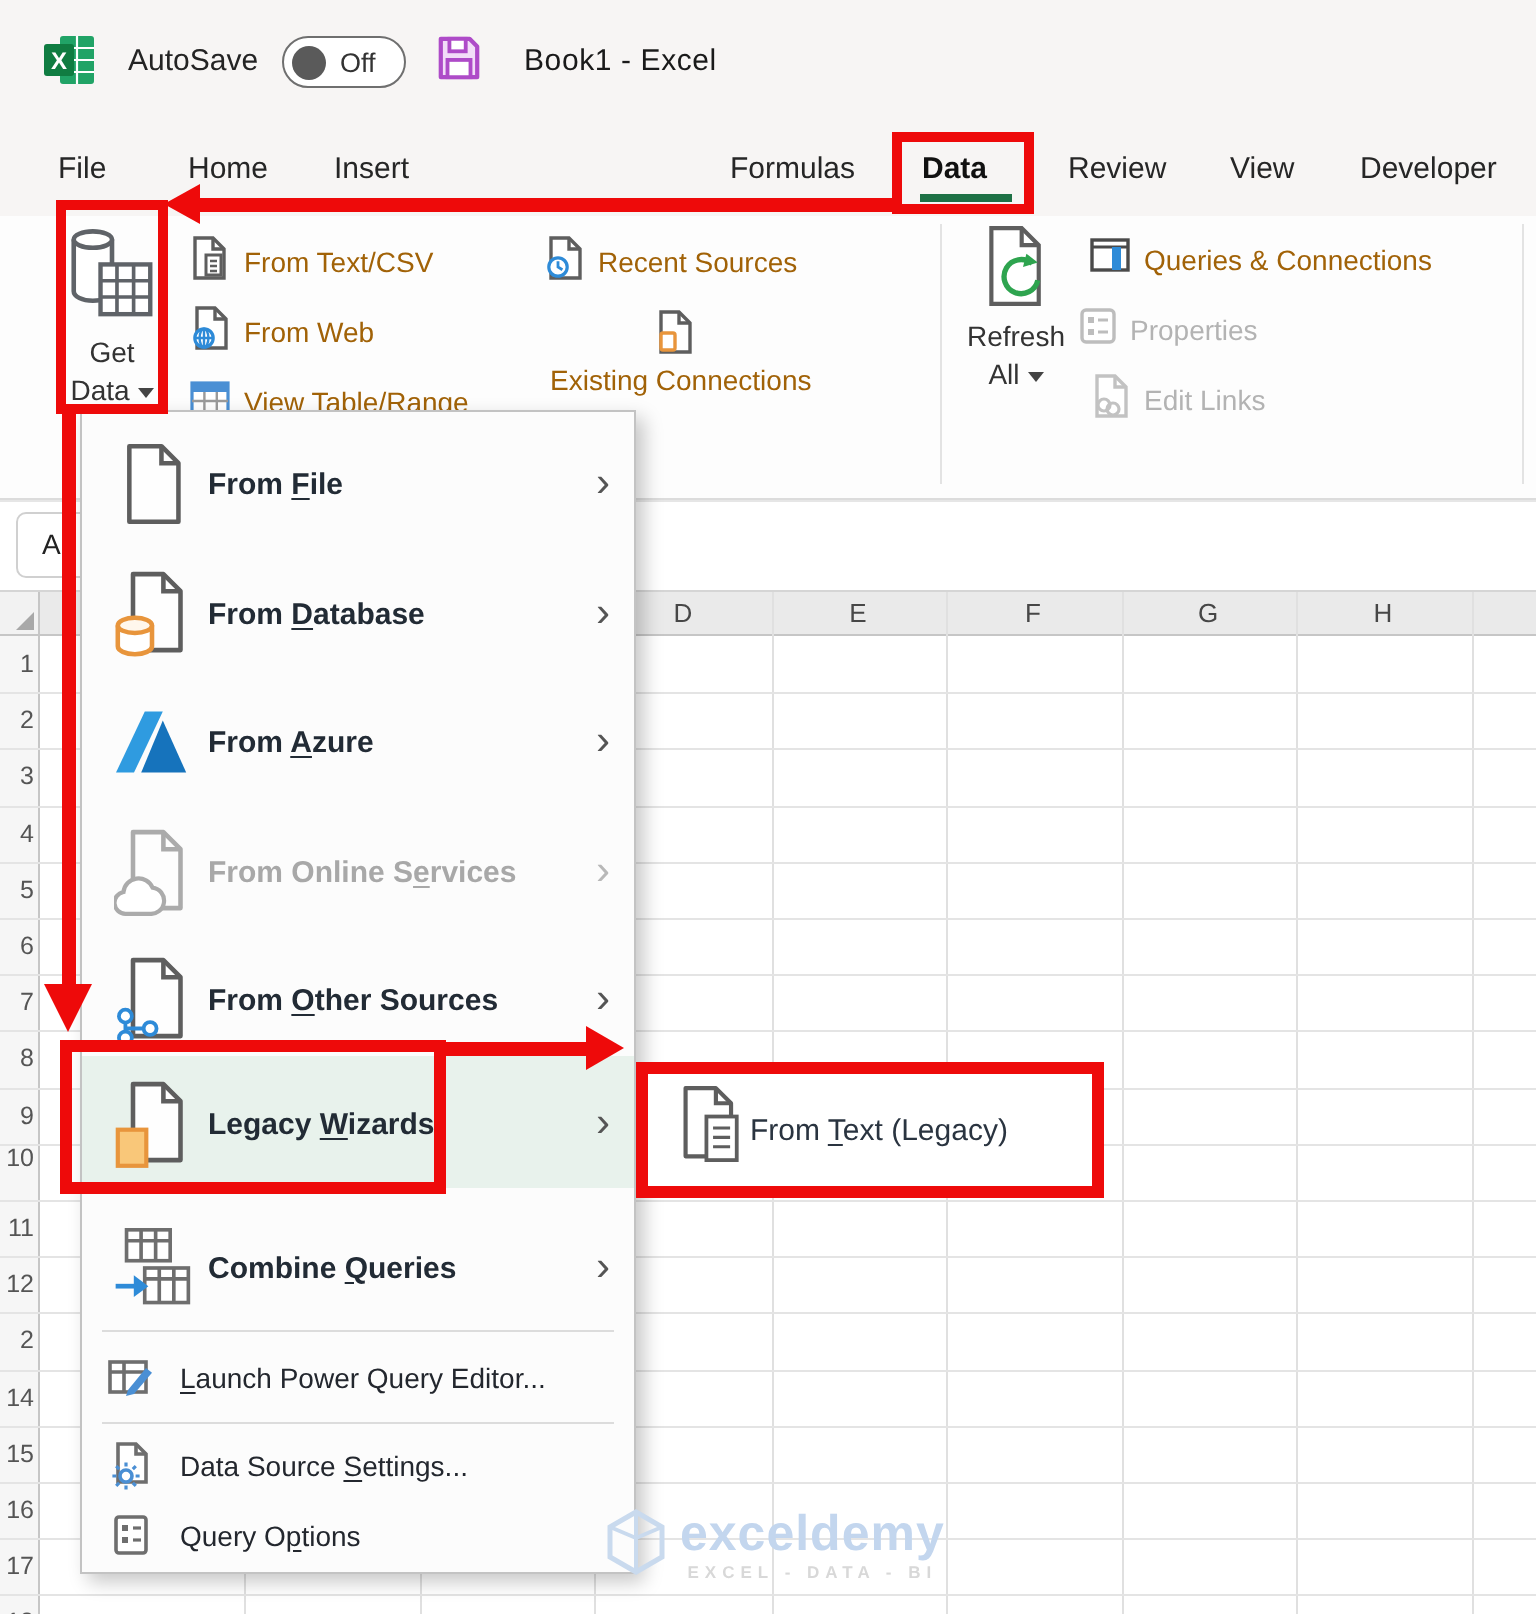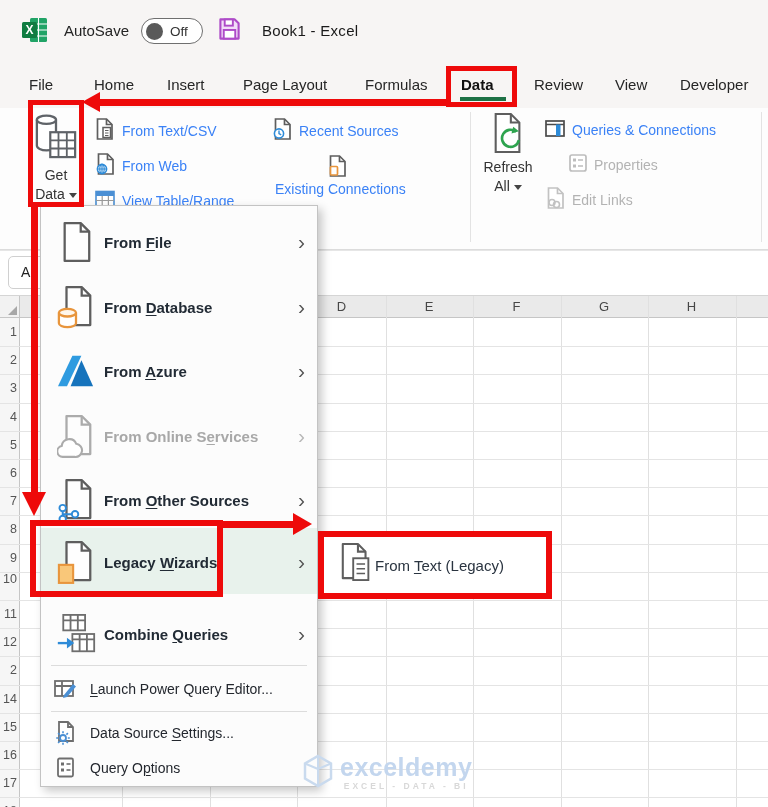--- a/index.html
+++ b/index.html
@@ -25,21 +25,21 @@
           font-size:15px; color:#262626; }
   .rtab.active { font-weight:700; color:#111; }
   .tab-underline { position:absolute; left:460px; top:97px; width:46px; height:4px; background:#1E7145; }
 
   
   .ribbon { position:absolute; left:0; top:108px; width:768px; height:142px; background:#FDFDFD;
             border-bottom:1px solid #DCDCDC; }
   .big-btn { position:absolute; display:flex; flex-direction:column; align-items:center; }
   .big-btn .lbl { font-size:14px; color:#333; line-height:19px; }
   .rib-item { position:absolute; display:flex; align-items:center; height:22px; }
-  .rib-item .lbl { margin-left:7px; font-size:14px; color:#3b82f6; white-space:nowrap; }
+  .rib-item .lbl { margin-left:7px; font-size:14px; color:#a16207; white-space:nowrap; }
   .rib-item.disabled .lbl { color:#B3B3B3; }
   .vsep { position:absolute; top:4px; width:1px; height:130px; background:#E3E3E3; }
   .group-label { position:absolute; left:480px; top:218px; width:270px; text-align:center;
                  font-size:13px; color:#4f4f4f; }
   .caret { display:inline-block; width:0; height:0; border-left:4px solid transparent;
            border-right:4px solid transparent; border-top:5px solid #444; margin-left:4px; vertical-align:middle;}
 
   
   .formula-row { position:absolute; left:0; top:250px; width:768px; height:46px; background:#FFFFFF;
                  border-top:1px solid #E6E6E6; border-bottom:1px solid #D5D5D5; }
@@ -134,21 +134,20 @@
           <rect x="6" y="13.5" width="12" height="9" fill="#fff" stroke="#AE4BC8" stroke-width="2"></rect>
         </svg>
     </span>
     <span class="doc-title">Book1 - Excel</span>
   </div>
 
   <div class="tabrow">
     <span class="rtab" style="left:29px">File</span>
     <span class="rtab" style="left:94px">Home</span>
     <span class="rtab" style="left:167px">Insert</span>
-    <span class="rtab" style="left:243px">Page Layout</span>
     <span class="rtab" style="left:365px">Formulas</span>
     <span class="rtab active" style="left:461px">Data</span>
     <span class="rtab" style="left:534px">Review</span>
     <span class="rtab" style="left:615px">View</span>
     <span class="rtab" style="left:680px">Developer</span>
   </div>
   <div class="tab-underline"></div>
 
   <div class="ribbon">
     <div class="big-btn" style="left:33px; top:4px; width:46px;">
@@ -226,21 +225,21 @@
     </div>
 
     <div class="rib-item" style="left:545px; top:11px;">
       <span><svg width="20" height="17" viewBox="0 0 20 17">
             <rect x="1" y="1" width="18" height="15" fill="#fff" stroke="#4a4a4a" stroke-width="1.7"></rect>
             <path d="M1 4.5h18" stroke="#4a4a4a" stroke-width="1.5"></path>
             <rect x="11" y="4.5" width="4.5" height="11.5" fill="#2E8BD8"></rect>
           </svg></span>
       <span class="lbl">Queries &amp; Connections</span>
     </div>
-    <div class="rib-item disabled" style="left:545px; top:46px;padding-left:24px;">
+    <div class="rib-item disabled" style="left:516px; top:46px;padding-left:24px;">
       <span><svg width="18" height="18" viewBox="0 0 18 18">
             <rect x="1" y="1" width="16" height="16" rx="2" fill="#fff" stroke="#BDBDBD" stroke-width="1.7"></rect>
             <rect x="4" y="4.5" width="3" height="3" fill="#BDBDBD"></rect>
             <path d="M9 6h5" stroke="#BDBDBD" stroke-width="1.5"></path>
             <rect x="4" y="10.5" width="3" height="3" fill="#BDBDBD"></rect>
             <path d="M9 12h5" stroke="#BDBDBD" stroke-width="1.5"></path>
           </svg></span>
       <span class="lbl">Properties</span>
     </div>
     <div class="rib-item disabled" style="left:545px; top:81px;justify-content:center;">

